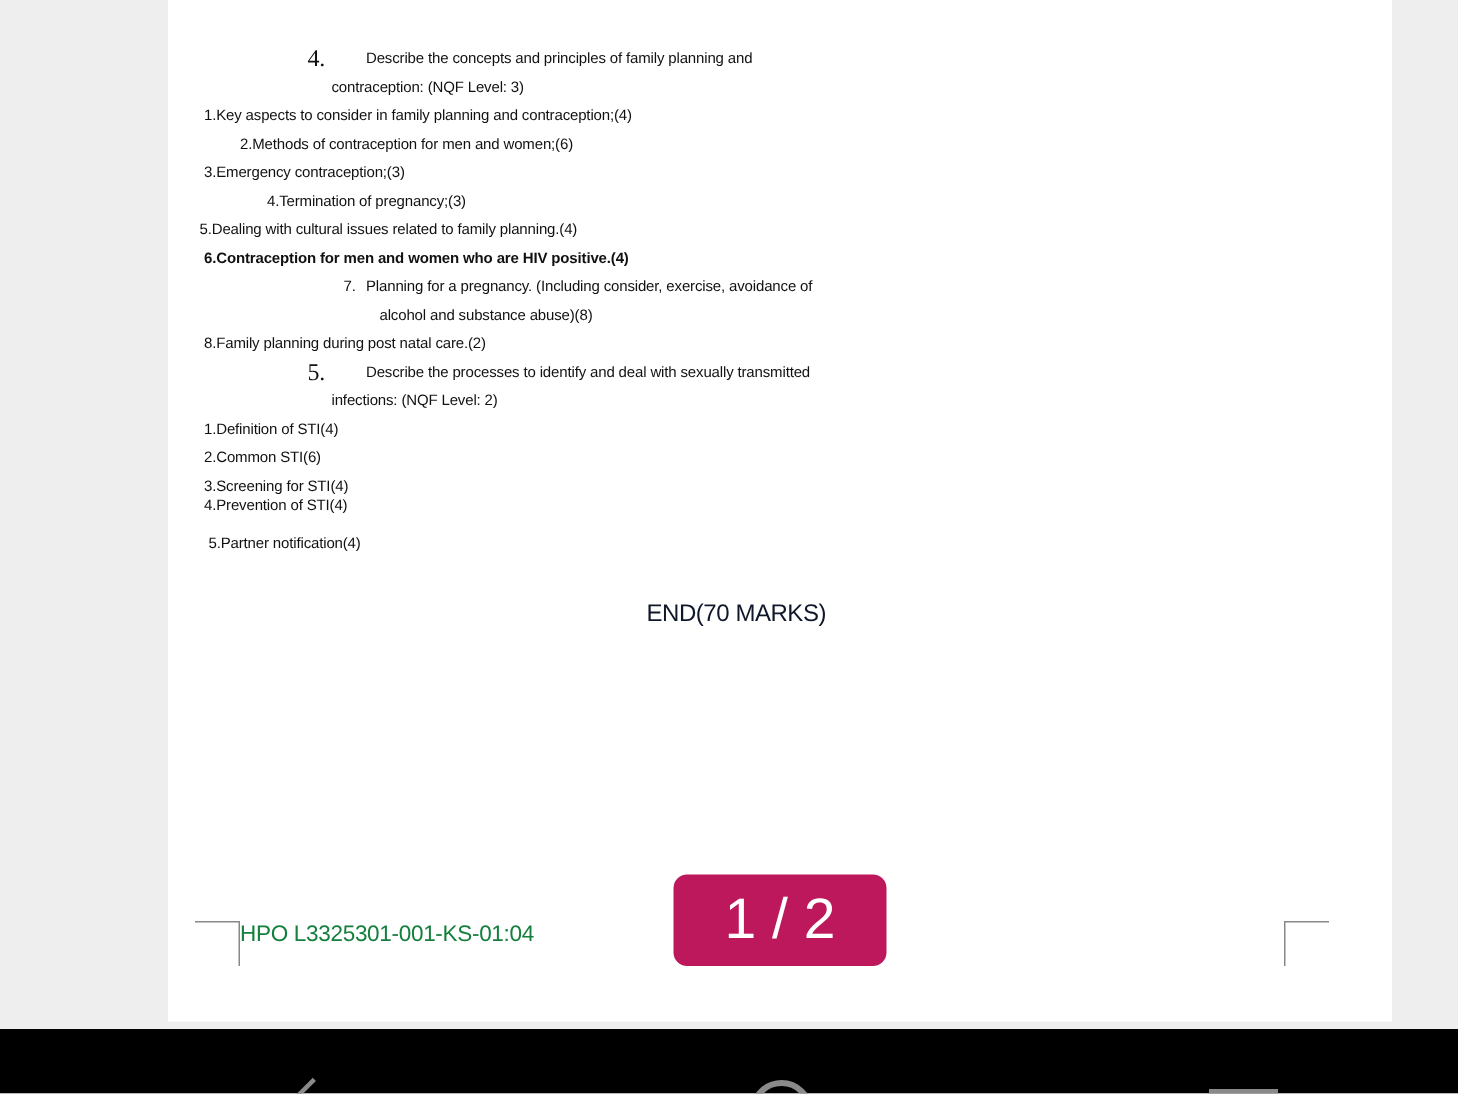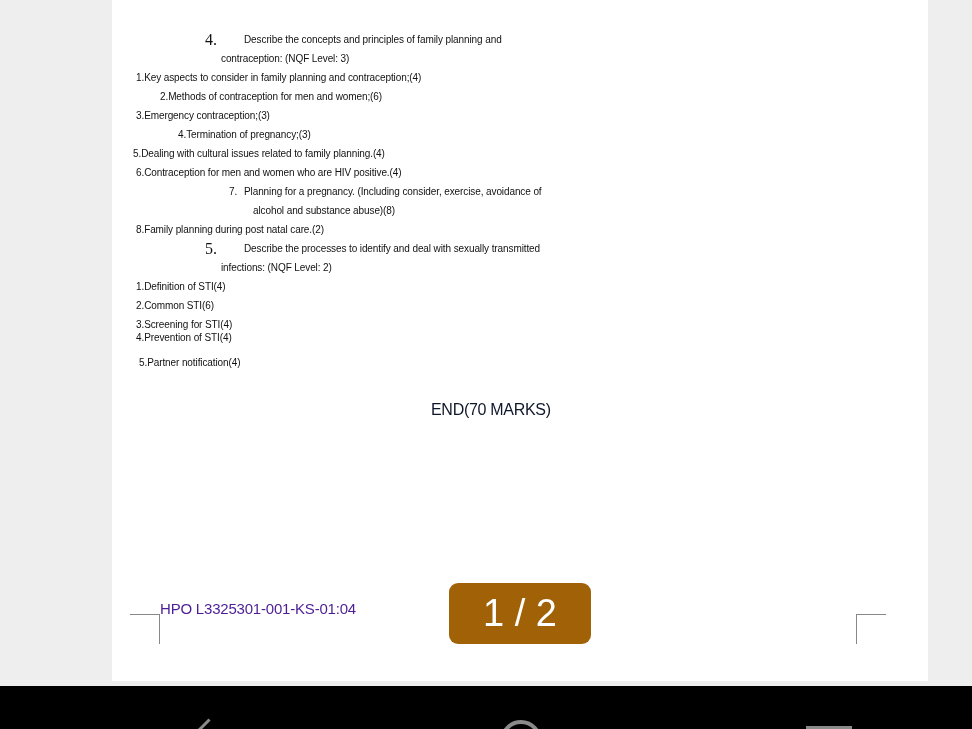--- a/index.html
+++ b/index.html
@@ -15,30 +15,30 @@
     .line {
       position:absolute; font-size:10px; color:#111111; white-space:nowrap;
       line-height:19px; letter-spacing:-0.1px;
     }
     .num-serif { font-family:"Liberation Serif", serif; font-size:16px; }
     .end-text {
       position:absolute; left:431px; top:401px; font-size:16px; color:#0f172a;
       letter-spacing:-0.3px;
     }
     .footer-code {
-      position:absolute; left:160px; top:600px; font-size:15px; color:#4c1d95;
+      position:absolute; left:160px; top:614px; font-size:15px; color:#15803d;
       letter-spacing:-0.2px;
     }
     .crop-left-h { position:absolute; left:130px; top:614px; width:30px; height:1px; background:#888; }
     .crop-left-v { position:absolute; left:159px; top:614px; width:1px; height:30px; background:#888; }
     .crop-right-h { position:absolute; left:856px; top:614px; width:30px; height:1px; background:#888; }
     .crop-right-v { position:absolute; left:856px; top:614px; width:1px; height:30px; background:#888; }
     .page-indicator {
       position:absolute; left:449px; top:583px; width:142px; height:61px;
-      background:#a16207; border-radius:9px; color:#ffffff;
+      background:#be185d; border-radius:9px; color:#ffffff;
       font-size:38px; display:flex; align-items:center; justify-content:center;
     }
     .navbar {
       position:absolute; left:0; top:686px; width:972px; height:43px; background:#000000;
     }
     .nav-icon { position:absolute; }
     .nav-back {
       left:200px; top:36px; width:14px; height:14px;
       border-left:3px solid #8a8a8a; border-top:3px solid #8a8a8a;
       transform:rotate(-45deg); transform-origin:center;
@@ -56,21 +56,21 @@
 <div class="page"></div>
 
 <div class="line num-serif" style="left:205px; top:30px;">4.</div>
 <div class="line" style="left:244px; top:30px;">Describe the concepts and principles of family planning and</div>
 <div class="line" style="left:221px; top:49px;">contraception: (NQF Level: 3)</div>
 <div class="line" style="left:136px; top:68px;">1.Key aspects to consider in family planning and contraception;(4)</div>
 <div class="line" style="left:136px; top:87px;margin-left:24px;">2.Methods of contraception for men and women;(6)</div>
 <div class="line" style="left:136px; top:106px;">3.Emergency contraception;(3)</div>
 <div class="line" style="left:136px; top:125px;margin-left:42px;">4.Termination of pregnancy;(3)</div>
 <div class="line" style="left:121px; top:144px;margin-left:12px;">5.Dealing with cultural issues related to family planning.(4)</div>
-<div class="line" style="left:136px; top:163px;">6.Contraception for men and women who are HIV positive.(4)</div>
+<div class="line" style="left:136px; top:163px;font-weight:bold;">6.Contraception for men and women who are HIV positive.(4)</div>
 <div class="line" style="left:229px; top:182px;">7.</div>
 <div class="line" style="left:244px; top:182px;">Planning for a pregnancy. (Including consider, exercise, avoidance of</div>
 <div class="line" style="left:253px; top:201px;">alcohol and substance abuse)(8)</div>
 <div class="line" style="left:136px; top:220px;">8.Family planning during post natal care.(2)</div>
 
 <div class="line num-serif" style="left:205px; top:239px;">5.</div>
 <div class="line" style="left:244px; top:239px;">Describe the processes to identify and deal with sexually transmitted</div>
 <div class="line" style="left:221px; top:258px;">infections: (NQF Level: 2)</div>
 <div class="line" style="left:136px; top:277px;">1.Definition of STI(4)</div>
 <div class="line" style="left:136px; top:296px;">2.Common STI(6)</div>

